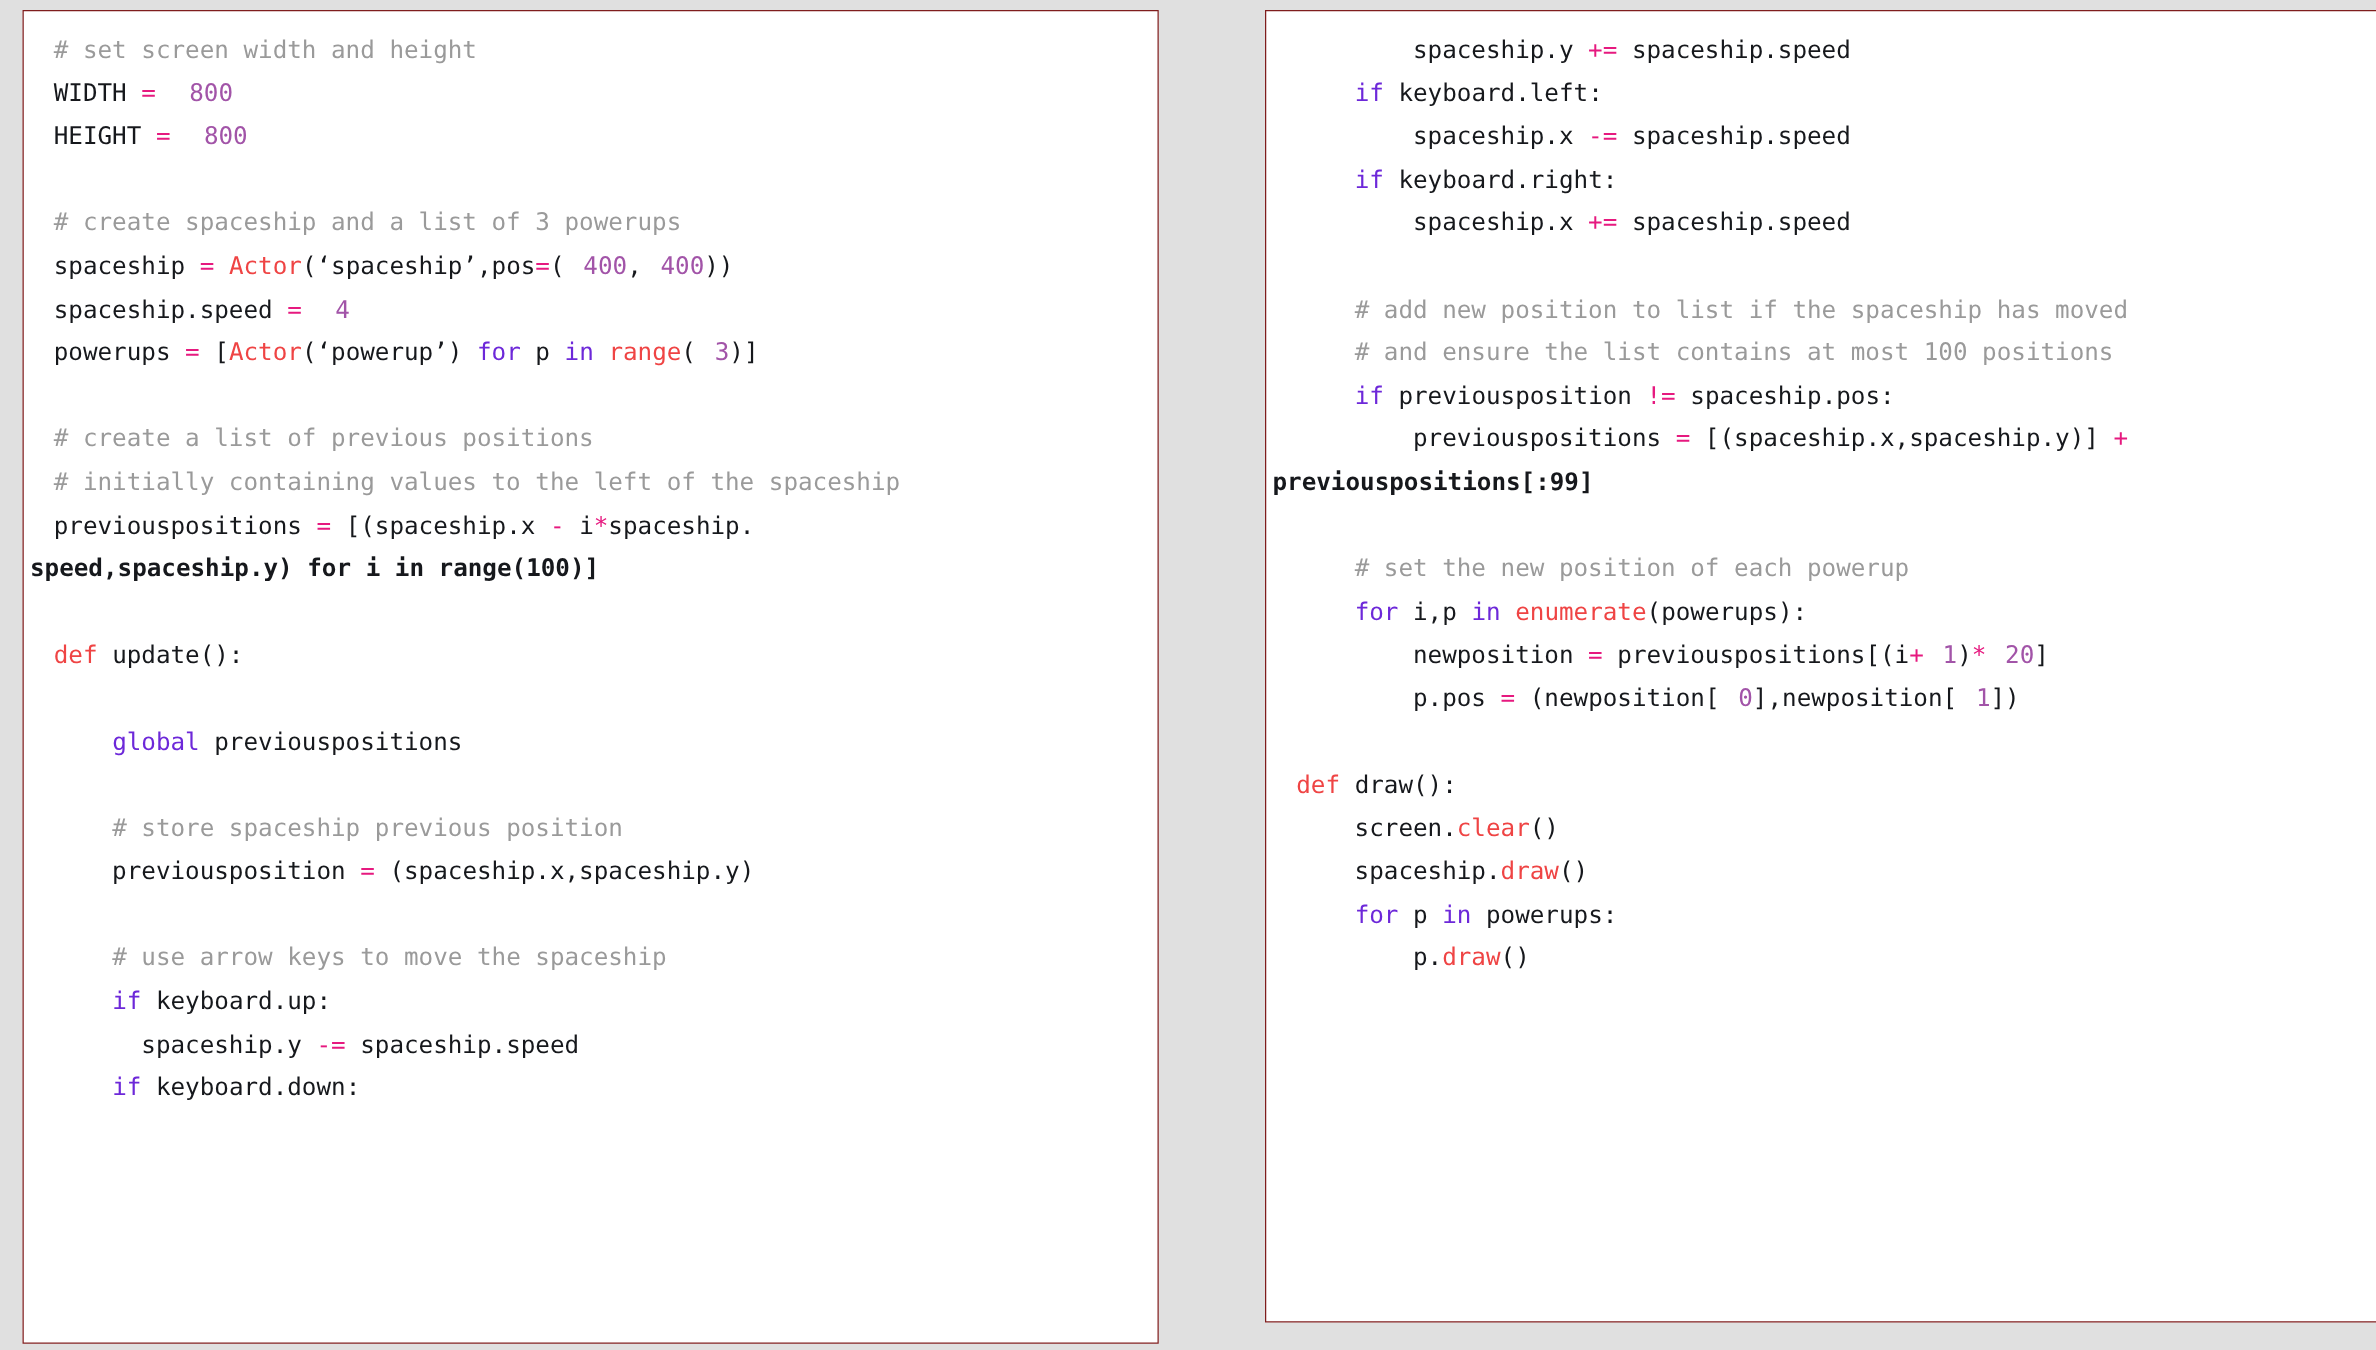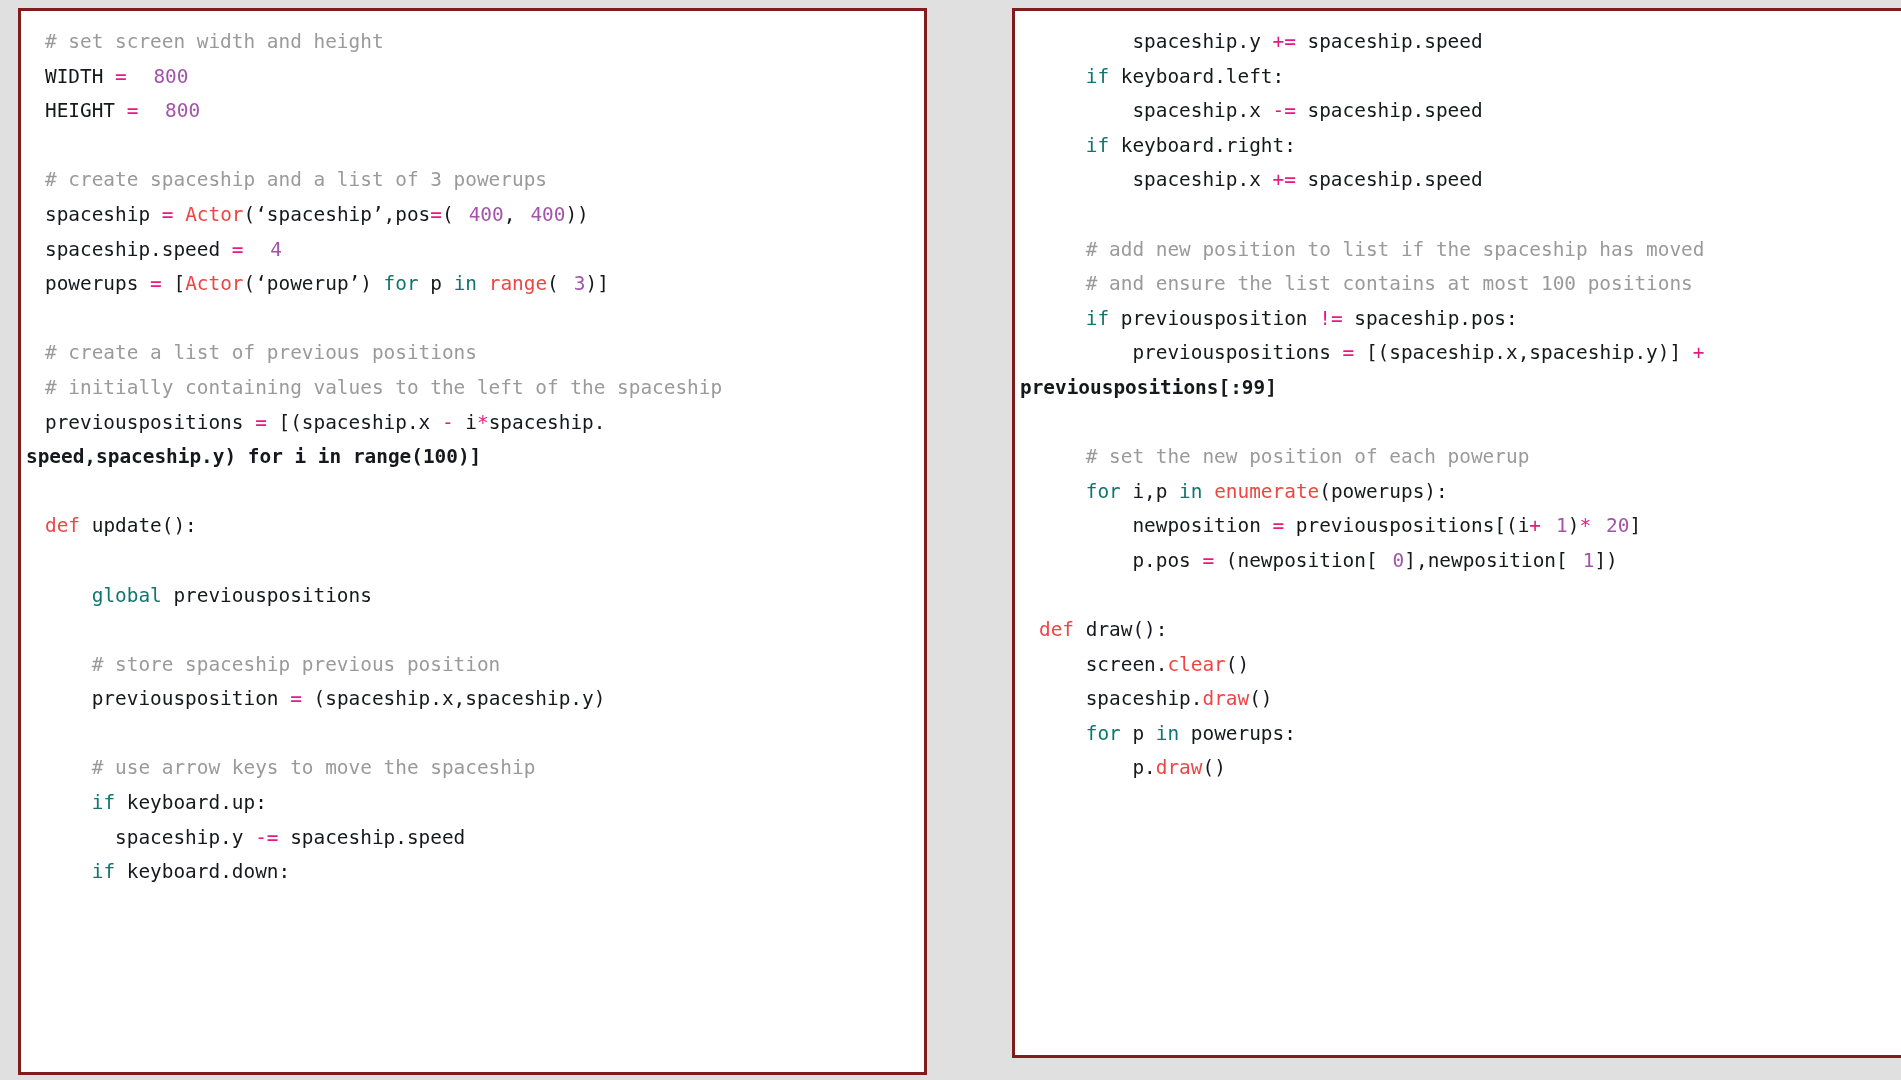--- a/index.html
+++ b/index.html
@@ -15,21 +15,21 @@
   }
   #stage {
     position: relative;
     width: 1901px;
     height: 1080px;
     background: #e0e0e0;
   }
   .code-panel {
     position: absolute;
     background: #ffffff;
-    border: 3px solid #7f1d1d;
+    border: 1px solid #7f1d1d;
     box-sizing: border-box;
     overflow: hidden;
   }
   #panel-left {
     left: 18px;
     top: 8px;
     width: 909px;
     height: 1067px;
   }
   #panel-right {
@@ -57,21 +57,21 @@
   
   .line.nopad {
     padding-left: 5px;
     font-weight: bold;
   }
   .line.blank {
     height: 34.6px;
   }
   
   .t-com  { color: #9a9a9a; }
-  .t-kw   { color: #0f766e; }
+  .t-kw   { color: #6d28d9; }
   .t-bi   { color: #ef4444; }
   .t-op   { color: #e6197f; }
   .t-num  { color: #a254a8; margin-left: 15px; }
   .t-pl   { color: #16181c; }
 </style>
 </head>
 <body>
 
 <div id="stage">
 

